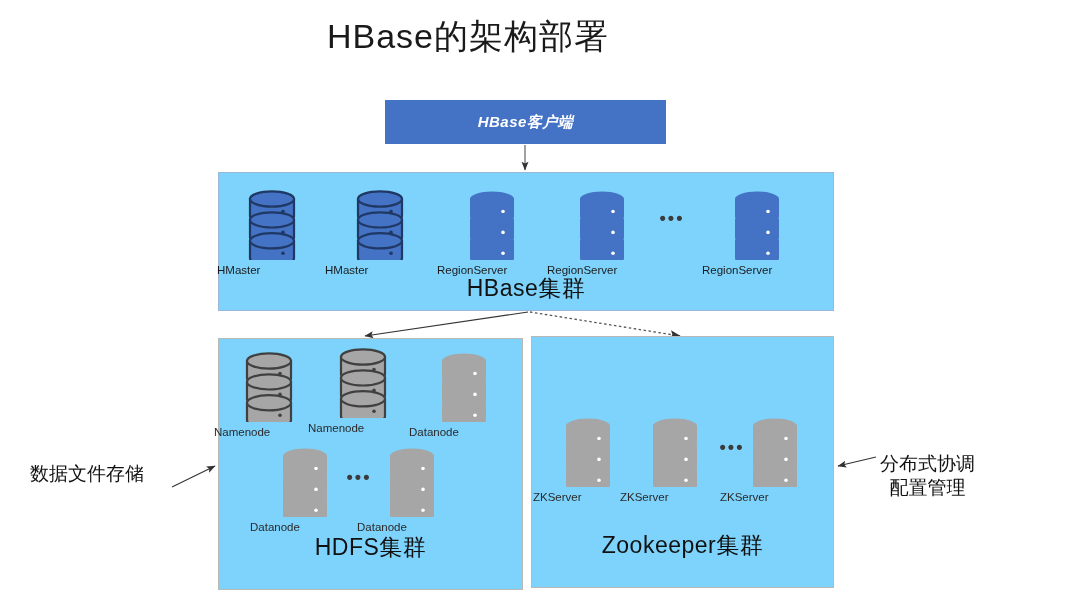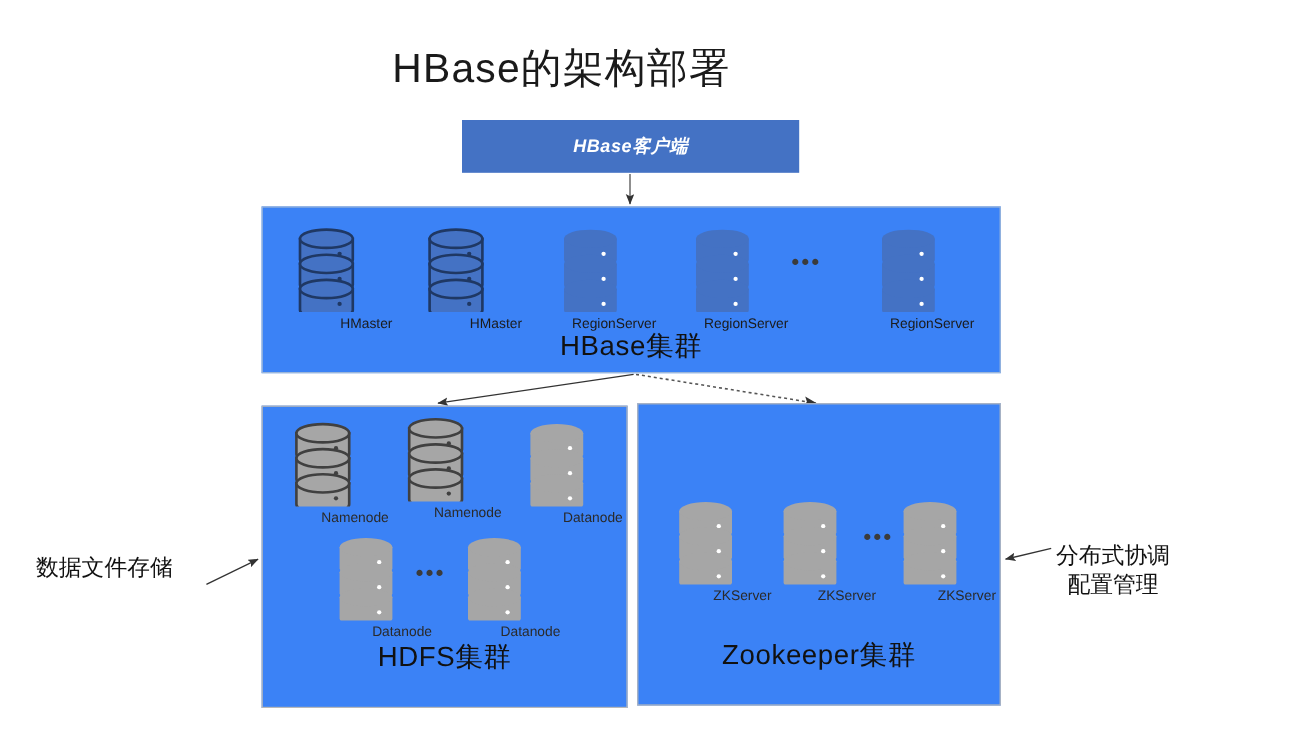--- a/index.html
+++ b/index.html
@@ -23,21 +23,20 @@
   #page-title {
     position: absolute;
     left: 0;
     top: 14px;
     width: 936px;
     text-align: center;
     font-size: 34px;
     font-weight: 400;
     letter-spacing: 1px;
     color: #1a1a1a;
-    margin-top: 20px;
   }
 
   
   #client-box {
     position: absolute;
     left: 385px;
     top: 100px;
     width: 281px;
     height: 44px;
     background: #4472C4;
@@ -49,21 +48,21 @@
     color: #ffffff;
     font-weight: bold;
     font-size: 15px;
     letter-spacing: 0.5px;
     font-style: italic;
   }
 
   
   .cluster-box {
     position: absolute;
-    background: #3b82f6;
+    background: #7dd3fc;
     box-sizing: border-box;
   }
   #hbase-cluster {
     left: 218px;
     top: 172px;
     width: 616px;
     height: 139px;
     border: 1px solid #9DB7D9;
   }
   #hdfs-cluster {
@@ -93,21 +92,21 @@
   }
   #hbase-cluster .cluster-title { bottom: 6px; }
   #hdfs-cluster .cluster-title  { bottom: 26px; text-align: center; }
   #zk-cluster .cluster-title    { bottom: 26px; }
 
   
   .node {
     position: absolute;
     width: 110px;
     margin-left: -55px;
-    text-align: right;
+    text-align: left;
   }
   .node .cyl {
     display: block;
     margin: 0 auto;
   }
   .node .caption {
     display: block;
     margin-top: 4px;
     font-size: 11.5px;
     color: #1b1b1b;

